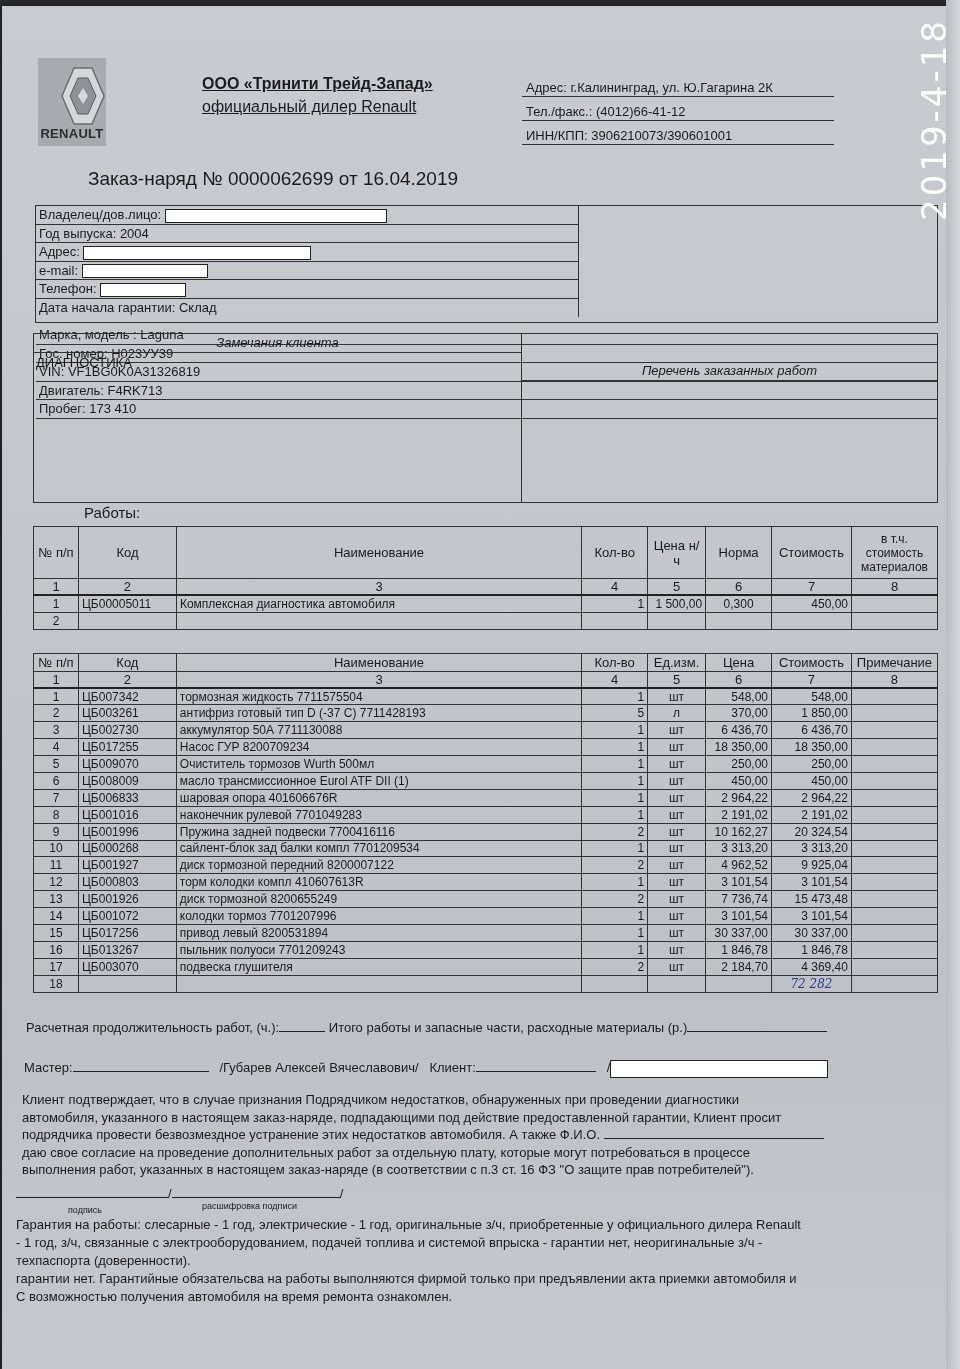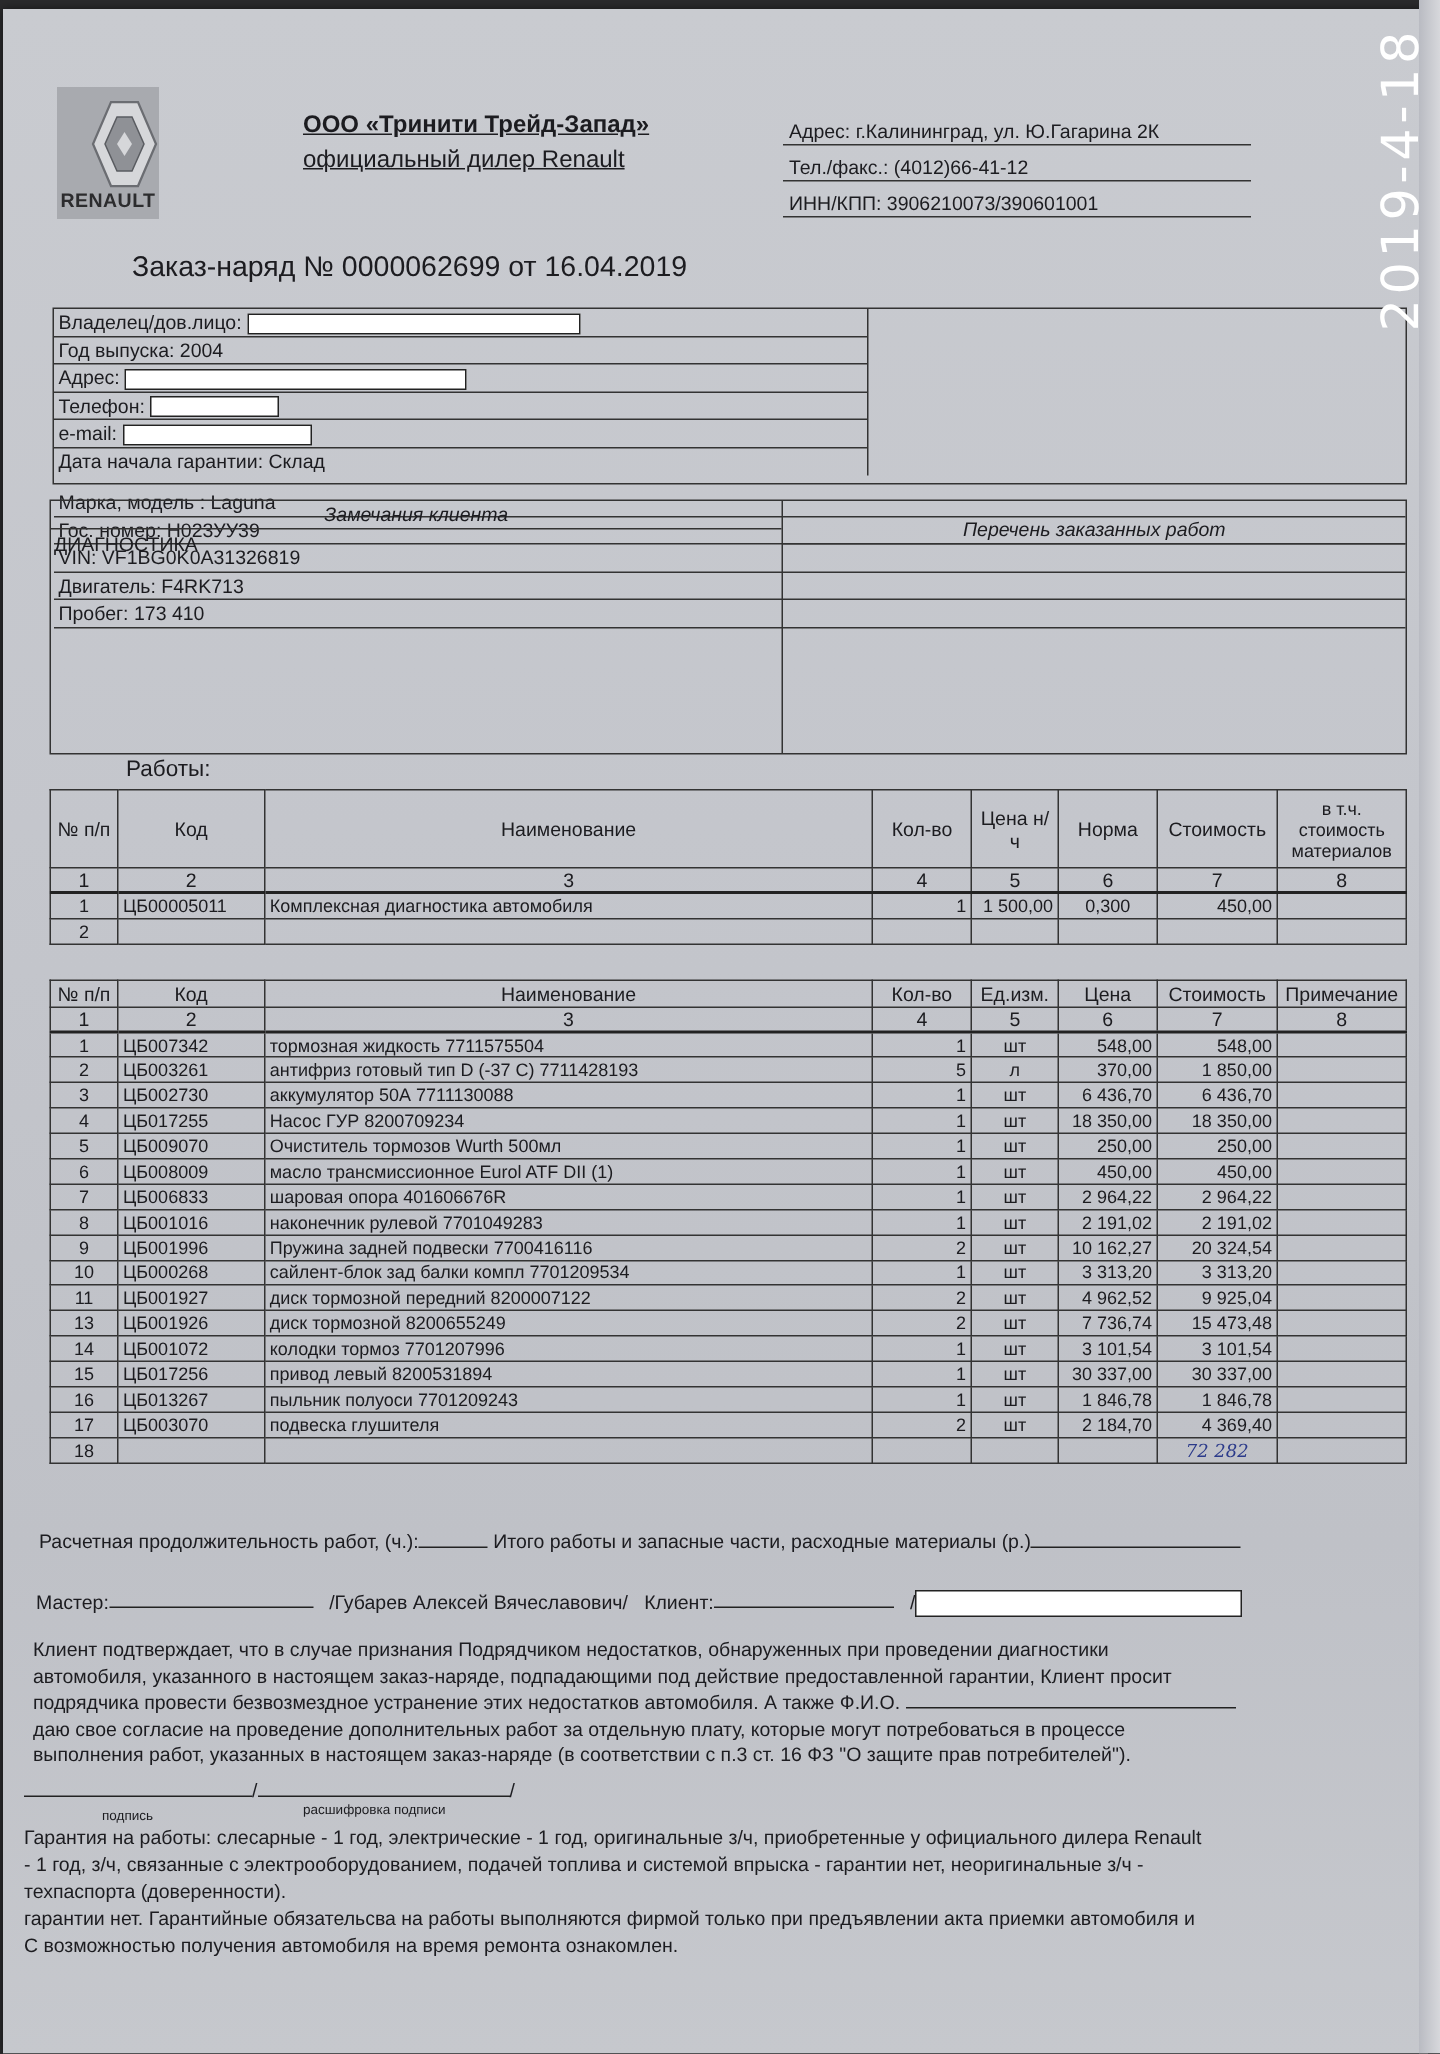--- a/index.html
+++ b/index.html
@@ -54,21 +54,21 @@
     .redact { display: inline-block; background: #fff; border: 1px solid #222; height: 14px; vertical-align: middle; }
     
     .remarks {
       position: absolute; left: 31px; top: 327px; width: 905px; height: 170px;
       border: 1.5px solid #333; display: flex; justify-content: flex-end;
     }
     .remarks .col { position: relative; }
     .remarks .col.l { width: 488px; border-right: 1.5px solid #333; }
     .remarks .col.r { flex: 1; }
     .remarks .hdr { font-style: italic; font-size: 13px; text-align: center; border-bottom: 1.5px solid #333; height: 19px; line-height: 18px; }
-    .remarks .col.r .hdr { margin-top: 10px; }
+    .remarks .col.r .hdr { margin-top: 28px; }
     .remarks .body { font-size: 13px; padding: 2px 2px; }
     .section-title { position: absolute; font-size: 15px; }
     
     table { border-collapse: collapse; position: absolute; font-size: 12px; }
     td, th { border: 1.2px solid #333; padding: 0 3px; font-weight: normal; white-space: nowrap; }
     th { text-align: center; font-size: 13px; }
     .num-row td { text-align: center; font-size: 13px; border-bottom: 2.5px solid #222; }
     .c { text-align: center; }
     .r { text-align: right; }
     .works { left: 31px; top: 520px; width: 905px; }
@@ -116,26 +116,26 @@
       <div class="row">
         <span>Владелец/дов.лицо:</span>
         <span class="redact" style="width:222px"></span>
       </div>
       <div class="row">Год выпуска: 2004</div>
       <div class="row">
         <span>Адрес:</span>
         <span class="redact" style="width:228px"></span>
       </div>
       <div class="row">
+        <span>e-mail:</span>
+        <span class="redact" style="width:126px"></span>
+      </div>
+      <div class="row">
         <span>Телефон:</span>
         <span class="redact" style="width:86px"></span>
-      </div>
-      <div class="row">
-        <span>e-mail:</span>
-        <span class="redact" style="width:126px"></span>
       </div>
       <div class="row">Дата начала гарантии: Склад</div>
     </div>
     <div class="right">
       <div class="row">Марка, модель :  Laguna</div>
       <div class="row">Гос. номер:   Н023УУ39</div>
       <div class="row">VIN:  VF1BG0K0A31326819</div>
       <div class="row">Двигатель:  F4RK713</div>
       <div class="row">Пробег:  173 410</div>
       <div class="row"></div>
@@ -348,20 +348,30 @@
           <td class="c">11</td>
           <td>ЦБ001927</td>
           <td>диск тормозной передний 8200007122</td>
           <td class="r">2</td>
           <td class="c">шт</td>
           <td class="r">4 962,52</td>
           <td class="r">9 925,04</td>
           <td></td>
         </tr>
         <tr>
+          <td class="c">12</td>
+          <td>ЦБ000803</td>
+          <td>торм колодки компл 410607613R</td>
+          <td class="r">1</td>
+          <td class="c">шт</td>
+          <td class="r">3 101,54</td>
+          <td class="r">3 101,54</td>
+          <td></td>
+        </tr>
+        <tr>
           <td class="c">13</td>
           <td>ЦБ001926</td>
           <td>диск тормозной 8200655249</td>
           <td class="r">2</td>
           <td class="c">шт</td>
           <td class="r">7 736,74</td>
           <td class="r">15 473,48</td>
           <td></td>
         </tr>
         <tr>

